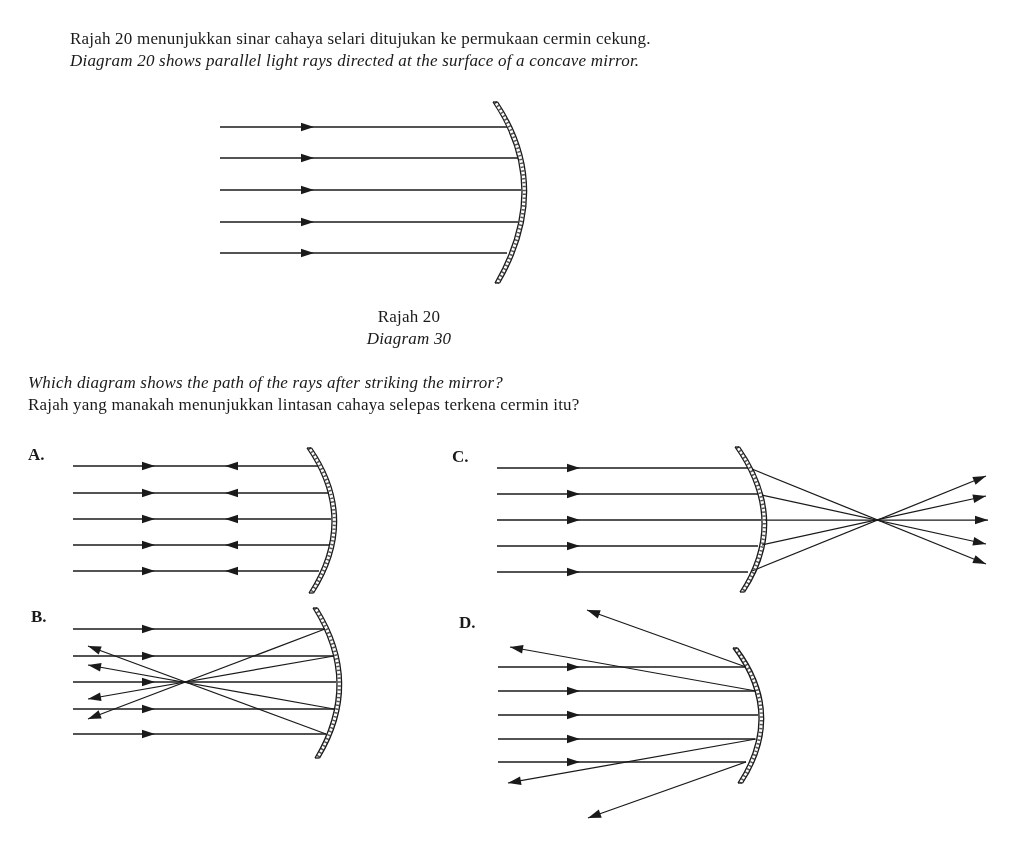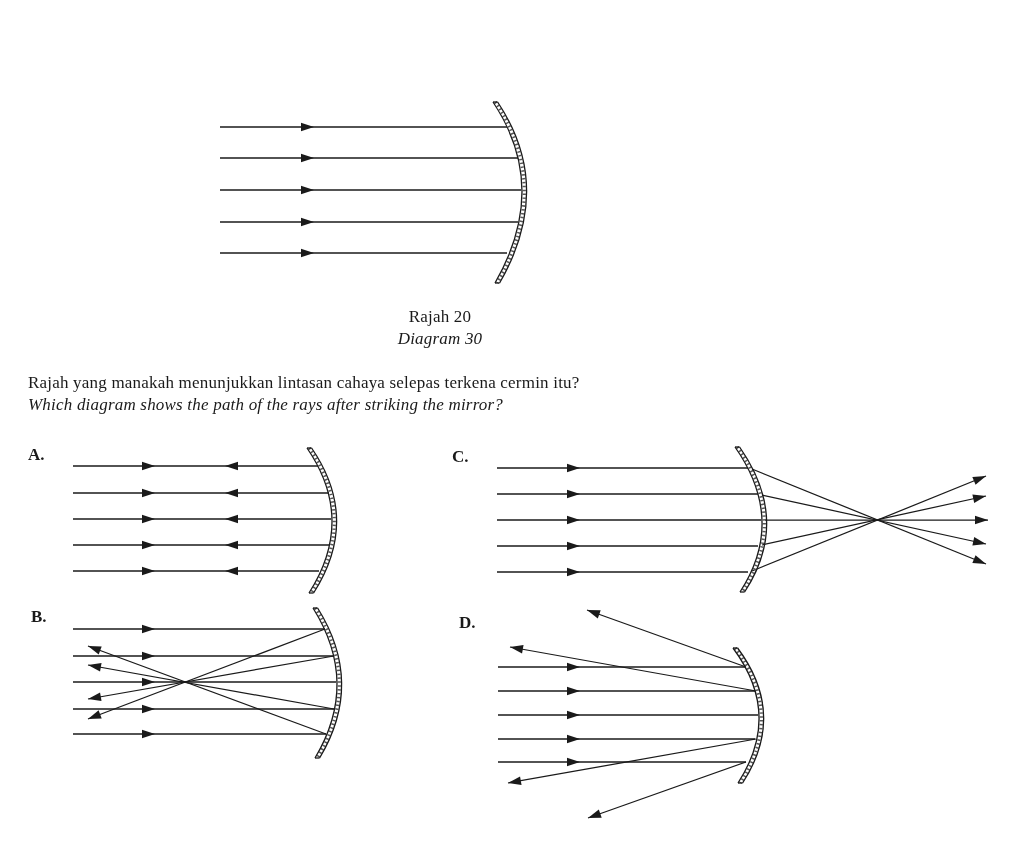--- a/index.html
+++ b/index.html
@@ -4,34 +4,38 @@
 <style>
   html,body{margin:0;padding:0;background:#ffffff;}
   .page{
     position:relative;width:1030px;height:850px;background:#ffffff;
     font-family:"Liberation Serif", serif;color:#1a1a1a;overflow:hidden;
   }
   .abs{position:absolute;}
   .txt{font-size:17px;line-height:22px;letter-spacing:0.2px;white-space:nowrap;}
   .italic{font-style:italic;}
   .intro{left:70px;top:28px;}
-  .caption{left:340px;top:306px;width:200px;text-align:center;}
+  .caption{left:309px;top:306px;width:200px;text-align:center;}
   .question{left:28px;top:372px;line-height:24px;}
   .opt-label{font-size:17px;font-weight:bold;white-space:nowrap;}
   #opt-a{left:28px;top:445px;}
   #opt-b{left:31px;top:607px;}
   #opt-c{left:452px;top:447px;}
   #opt-d{left:459px;top:613px;}
   #rays-svg{position:absolute;left:0;top:0;}
 </style>
 </head>
 <body>
 
 <div class="page">
 
+  <div class="abs intro">
+    <div class="txt">Rajah 20 menunjukkan sinar cahaya selari ditujukan ke permukaan cermin cekung.</div>
+    <div class="txt italic">Diagram 20 shows parallel light rays directed at the surface of a concave mirror.</div>
+  </div>
 
   <svg id="rays-svg" width="1030" height="850" viewBox="0 0 1030 850">
       <g>
         <line x1="220" y1="127" x2="507" y2="127" stroke="#1a1a1a" stroke-width="1.35"></line>
         <polygon points="314,127 301,131.3 301,122.7" fill="#1a1a1a"></polygon>
         <line x1="220" y1="158" x2="518" y2="158" stroke="#1a1a1a" stroke-width="1.35"></line>
         <polygon points="314,158 301,162.3 301,153.7" fill="#1a1a1a"></polygon>
         <line x1="220" y1="190" x2="521" y2="190" stroke="#1a1a1a" stroke-width="1.35"></line>
         <polygon points="314,190 301,194.3 301,185.7" fill="#1a1a1a"></polygon>
         <line x1="220" y1="222" x2="518" y2="222" stroke="#1a1a1a" stroke-width="1.35"></line>
@@ -154,22 +158,22 @@
         </g>
       </g>
     </svg>
 
   <div class="abs caption">
     <div class="txt">Rajah 20</div>
     <div class="txt italic">Diagram 30</div>
   </div>
 
   <div class="abs question">
+    <div class="txt italic">Which diagram shows the path of the rays after striking the mirror?</div>
     <div class="txt">Rajah yang manakah menunjukkan lintasan cahaya selepas terkena cermin itu?</div>
-    <div class="txt italic">Which diagram shows the path of the rays after striking the mirror?</div>
   </div>
 
   <div id="opt-a" class="abs opt-label">A.</div>
   <div id="opt-b" class="abs opt-label">B.</div>
   <div id="opt-c" class="abs opt-label">C.</div>
   <div id="opt-d" class="abs opt-label">D.</div>
 
 </div>
 
 </body></html>

